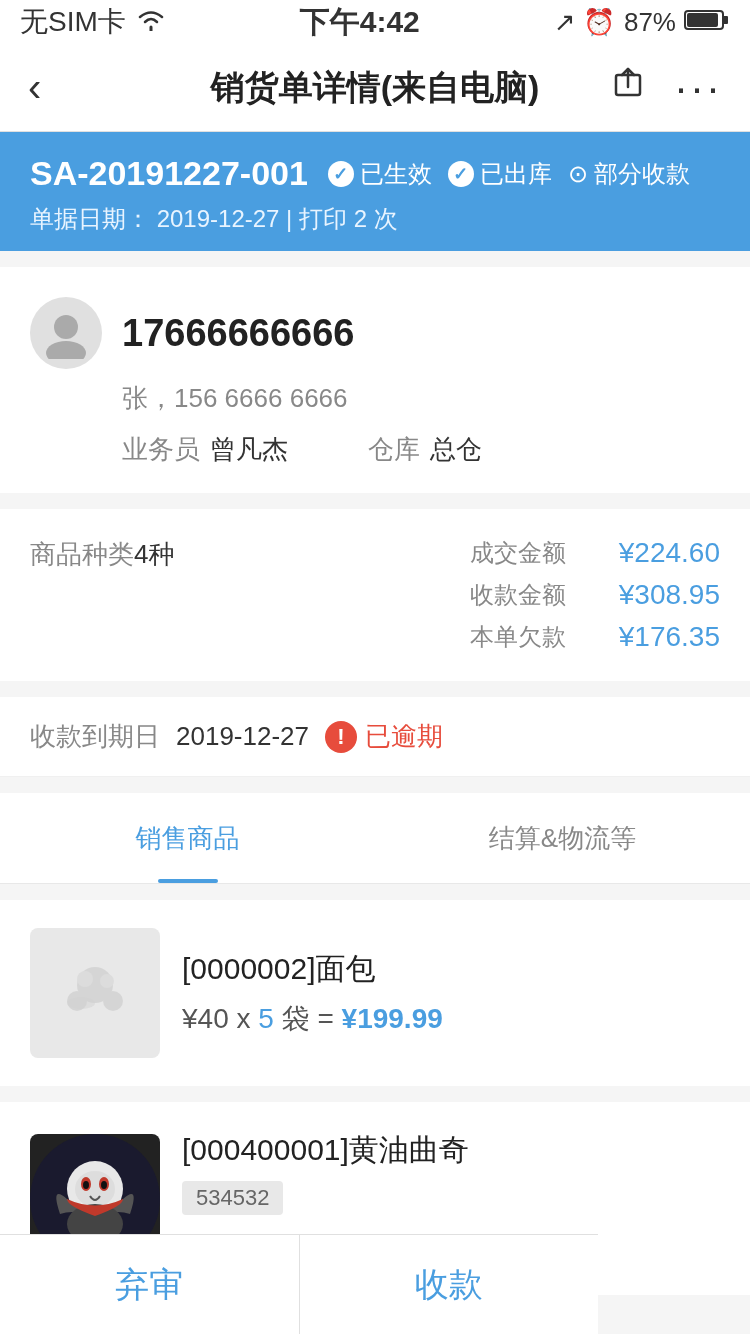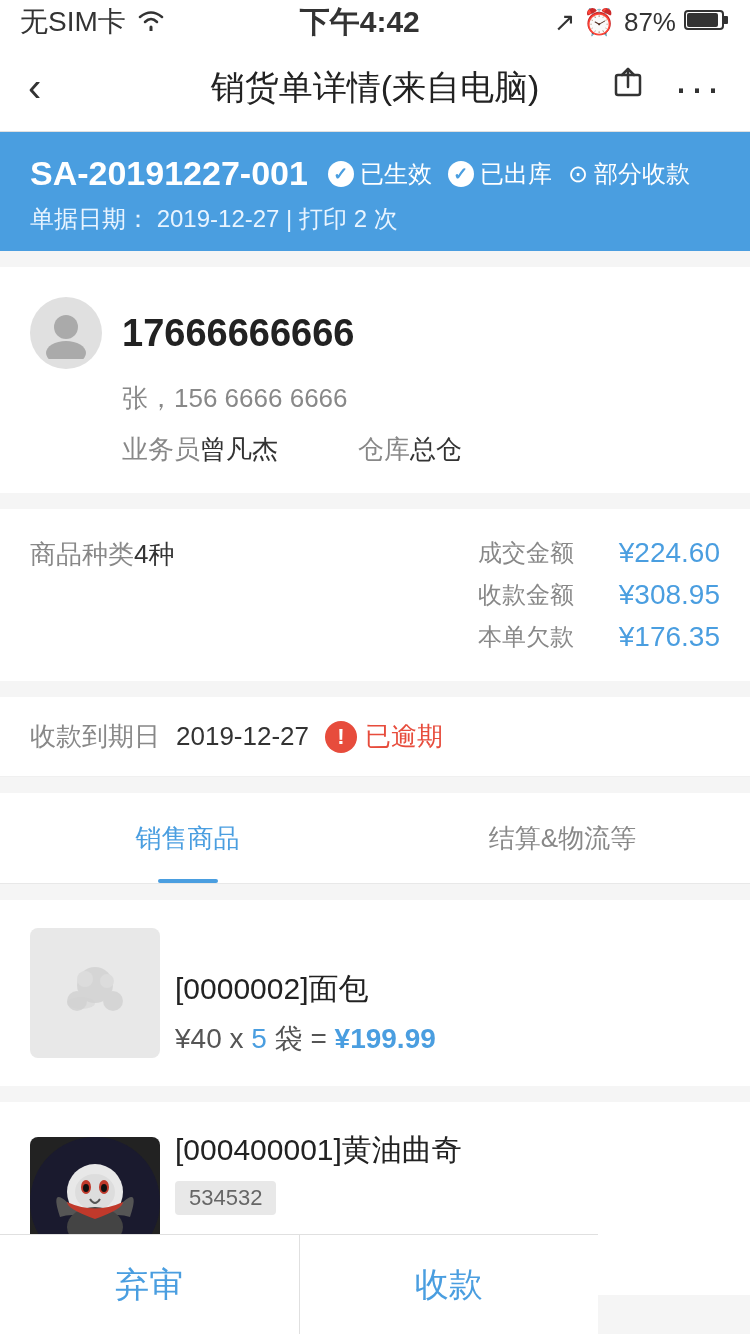--- a/index.html
+++ b/index.html
@@ -41,21 +41,21 @@
       font-size: 40px;
       color: #333;
       cursor: pointer;
       width: 60px;
     }
     .nav-title {
       position: absolute;
       left: 50%;
       transform: translateX(-50%);
       font-size: 34px;
-      font-weight: 400;
+      font-weight: 700;
       color: #222;
     }
     .nav-actions {
       margin-left: auto;
       display: flex;
       align-items: center;
       gap: 28px;
     }
     .nav-icon {
       font-size: 36px;
@@ -151,20 +151,21 @@
     .customer-meta {
       display: flex;
       align-items: center;
       margin-left: 92px;
       font-size: 26px;
       color: #444;
     }
     .customer-meta-item {
       display: flex;
       align-items: center;
+      gap: 10px;
       margin-right: 80px;
     }
     .customer-meta-label { color: #888; }
     .customer-meta-value { color: #333; font-weight: 500; }
 
     
     .summary-section {
       background: #fff;
       padding: 28px 30px;
       margin-top: 16px;
@@ -180,21 +181,21 @@
     .summary-count { font-size: 26px; color: #333; font-weight: 500; }
     .summary-right {
       display: flex;
       flex-direction: column;
       align-items: flex-end;
       gap: 10px;
     }
     .summary-row {
       display: flex;
       align-items: center;
-      gap: 16px;
+      gap: 24px;
     }
     .summary-row-label { font-size: 24px; color: #888; }
     .summary-row-value { font-size: 28px; color: #4A9EE0; font-weight: 500; min-width: 130px; text-align: right; }
 
     
     .due-section {
       background: #fff;
       padding: 22px 30px;
       margin-top: 16px;
       display: flex;
@@ -259,22 +260,22 @@
 
     
     .product-list {
       background: #f5f5f5;
     }
     .product-item {
       background: #fff;
       margin-top: 16px;
       padding: 28px 30px;
       display: flex;
-      align-items: flex-end;
-      gap: 15px;
+      align-items: center;
+      gap: 22px;
     }
     .product-thumb {
       width: 130px;
       height: 130px;
       background: #e8e8e8;
       border-radius: 8px;
       flex-shrink: 0;
       overflow: hidden;
       display: flex;
       align-items: center;

